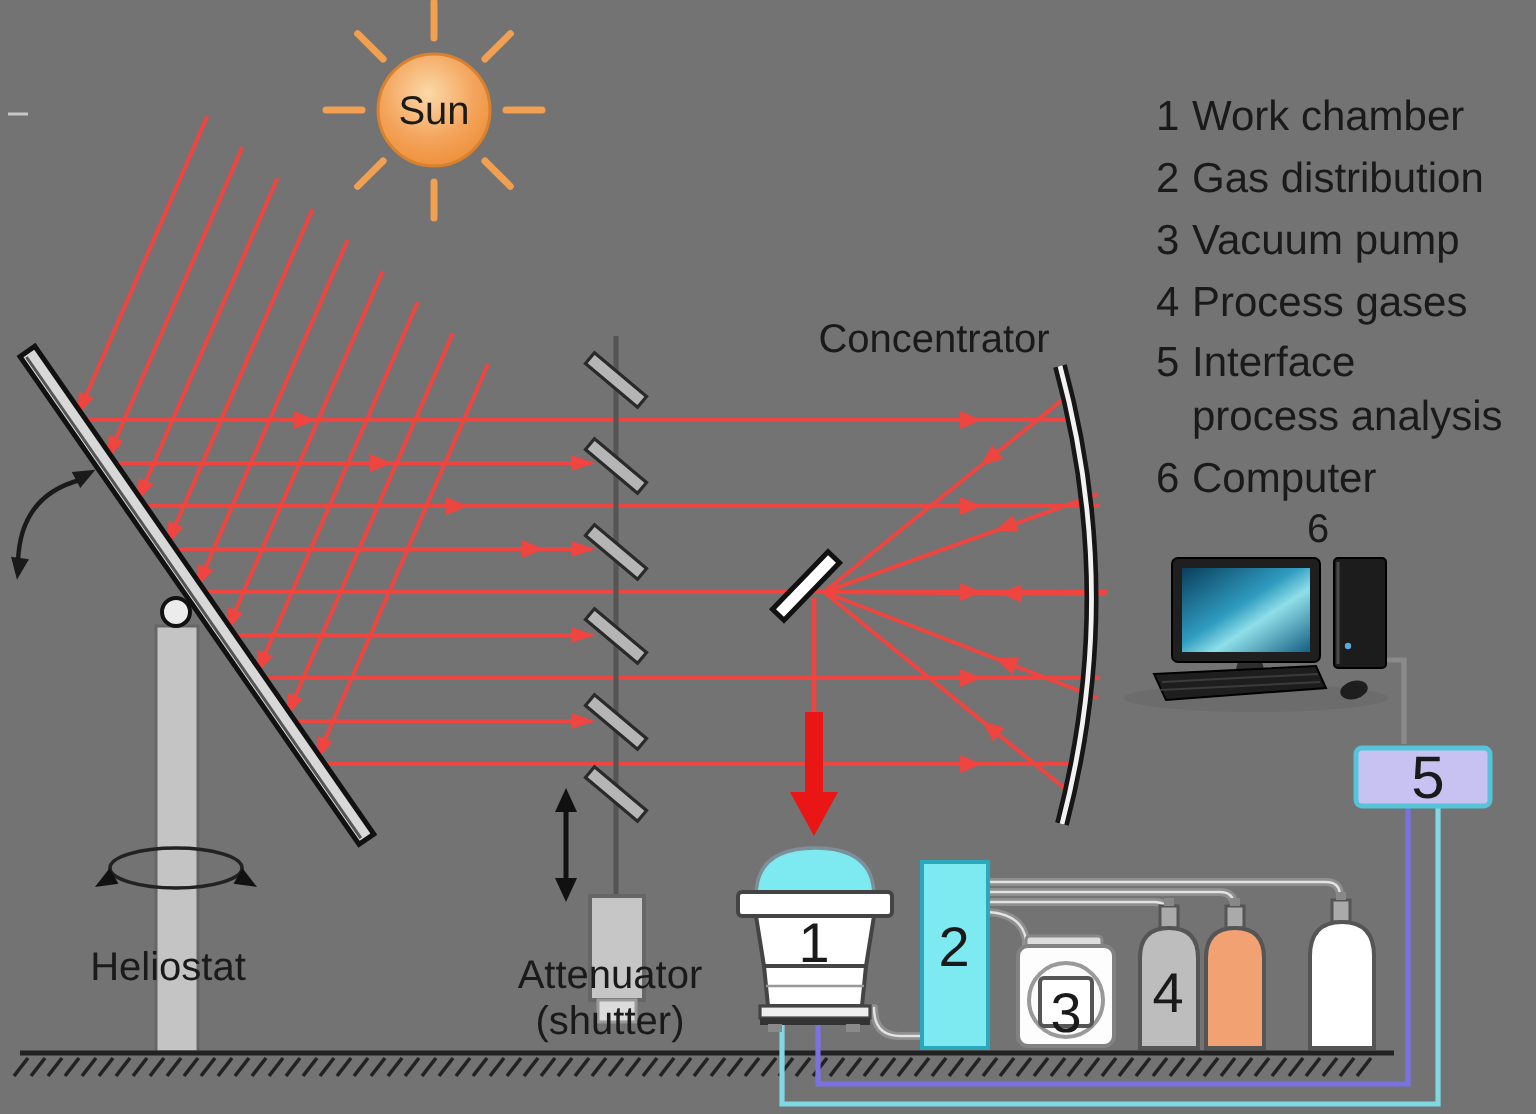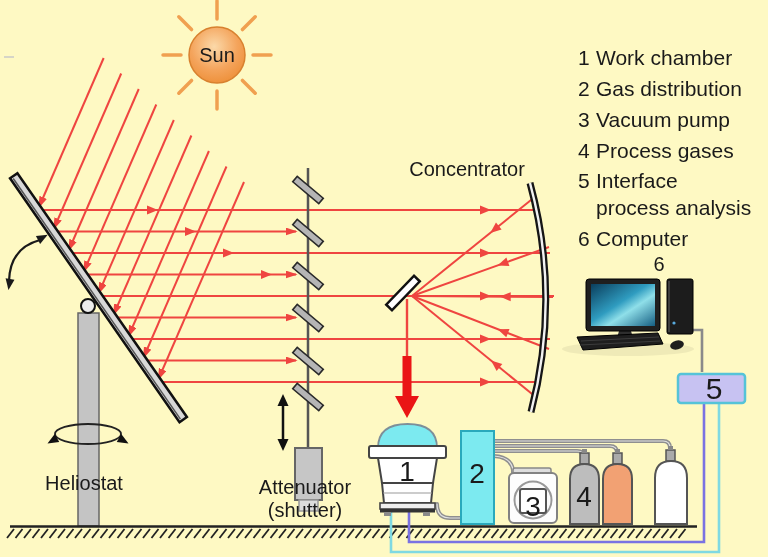--- a/index.html
+++ b/index.html
@@ -1,16 +1,16 @@
 <!DOCTYPE html>
 <html><head>
 <meta charset="utf-8">
 <style>
   html,body{margin:0;padding:0;background:#ffffff;}
-  .stage{position:relative;width:768px;height:557px;background:#fef9c3;overflow:hidden;}
+  .stage{position:relative;width:768px;height:557px;background:#737373;overflow:hidden;}
   svg{display:block;}
   text{font-family:"Liberation Sans","DejaVu Sans",sans-serif;fill:#1a1a1a;}
   .lbl{font-size:20px;}
   .lbl2{font-size:21px;}
   .num{font-size:28px;}
   .num5{font-size:30px;}
   .mid{text-anchor:middle;}
 </style>
 </head>
 <body>

